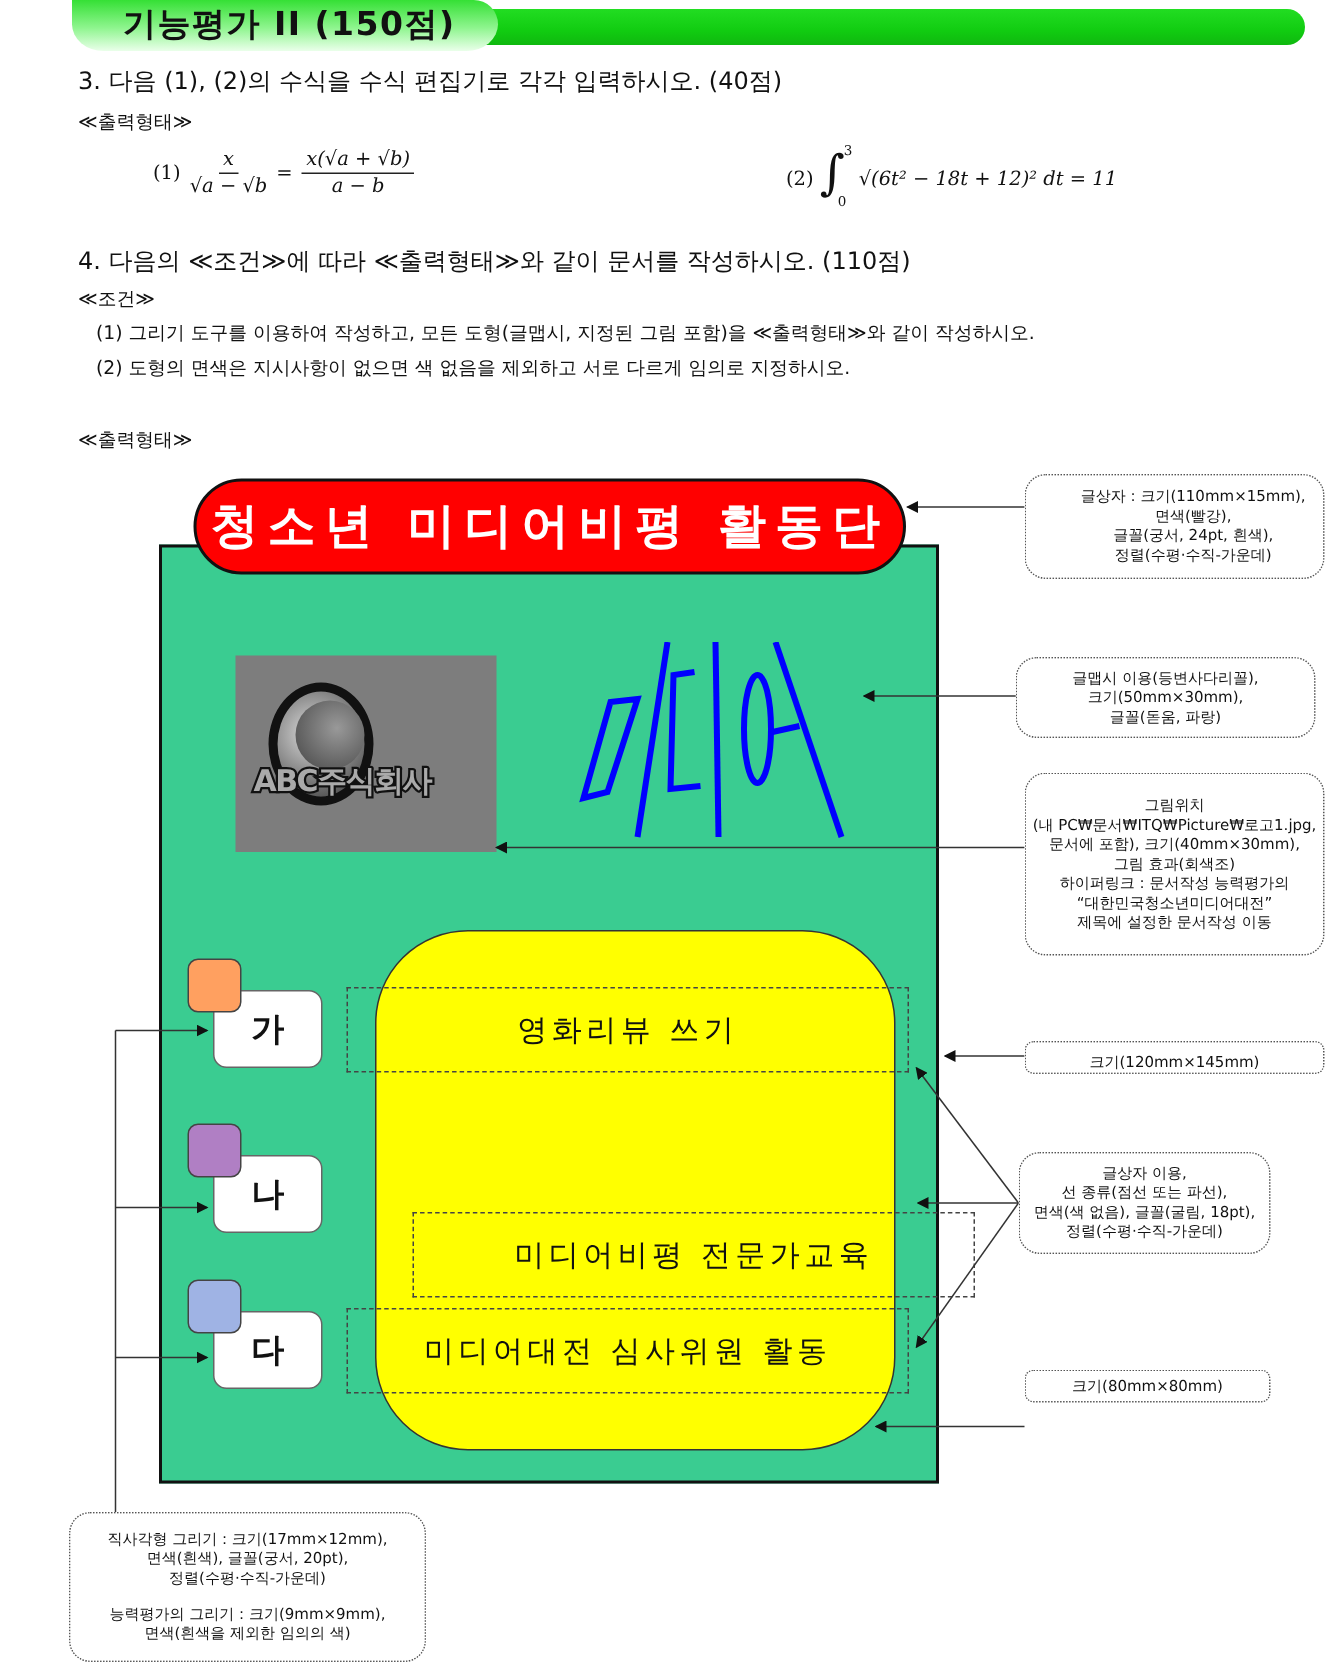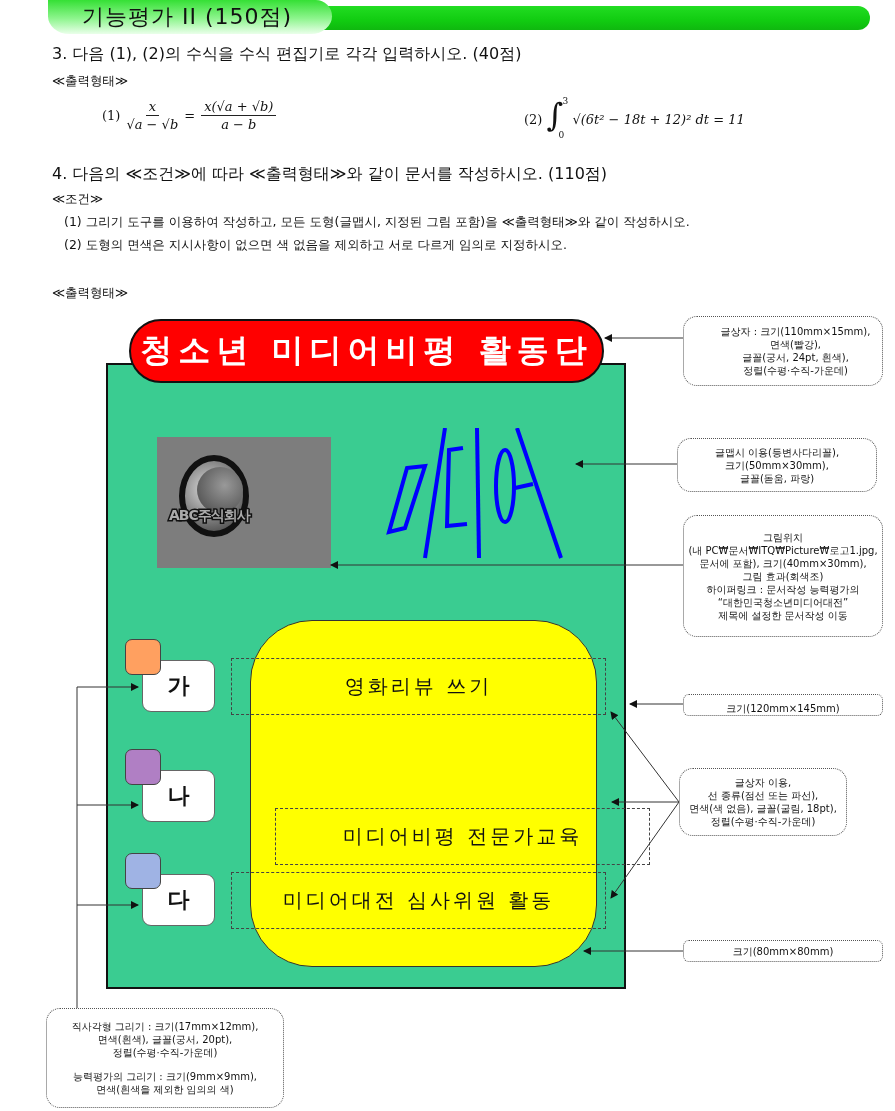--- a/index.html
+++ b/index.html
@@ -6,38 +6,38 @@
   body { width:895px; height:1111px; position:relative; overflow:hidden;
          font-family:"DejaVu Serif", "Liberation Serif", serif; color:#111; }
   .abs { position:absolute; }
 
   
   .hdr-bar { left:50px; top:6px; width:820px; height:24px; border-radius:12px;
              background:linear-gradient(to bottom,#22dd22,#11cc11 60%,#0fb80f); }
   .hdr-pill { left:48px; top:0; width:284px; height:34px; border-radius:0 0 26px 26px / 0 0 22px 22px;
               background:linear-gradient(to bottom,#35e035 0%,#8ff58f 55%,#eaffea 100%);
               border-top-right-radius:20px; }
-  .hdr-title { left:82px; top:0; font-family:"DejaVu Sans","Liberation Sans",sans-serif; font-weight:normal;
+  .hdr-title { left:82px; top:0; font-family:"DejaVu Sans","Liberation Sans",sans-serif; font-weight:bold;
                font-size:22px; color:#111; letter-spacing:1px; line-height:34px; }
 
   .q-title { font-family:"DejaVu Sans","Liberation Sans",sans-serif; font-size:16px; font-weight:normal; }
   .small { font-family:"DejaVu Sans","Liberation Sans",sans-serif; font-size:12.5px; }
   .math { font-family:"DejaVu Serif","Liberation Serif",serif; font-style:italic; font-size:13px; }
   .frac { display:inline-flex; flex-direction:column; align-items:center; vertical-align:middle; }
   .frac .num { border-bottom:1px solid #222; padding:0 3px 1px; }
   .frac .den { padding-top:1px; }
 
   
   .green { left:106px; top:363px; width:520px; height:626px; background:#3acc91; border:2px solid #111; box-sizing:border-box; }
   .title-box { left:129px; top:319px; width:475px; height:64px; background:#ff0000; border:2px solid #111;
                border-radius:32px; box-sizing:border-box; color:#fff; font-family:"DejaVu Serif","Liberation Serif",serif;
                font-weight:bold; font-size:32px; letter-spacing:6px; display:flex; align-items:center; justify-content:center; }
   .logo { left:157px; top:437px; width:174px; height:131px; background:#7d7d7d; overflow:hidden; }
   .logo-text { position:absolute; left:12px; top:70px; font-family:"DejaVu Sans","Liberation Sans",sans-serif; font-weight:bold;
-               font-size:14px; color:#aaa; -webkit-text-stroke:3px #111; paint-order:stroke fill; letter-spacing:-1px; }
+               font-size:20px; color:#aaa; -webkit-text-stroke:3px #111; paint-order:stroke fill; letter-spacing:-1px; }
   .logo-swirl { position:absolute; left:22px; top:18px; width:58px; height:70px; border-radius:50%;
                 border:6px solid #111; background:radial-gradient(circle at 40% 40%,#ddd 0%,#888 50%,#333 100%); }
   .logo-swirl2 { position:absolute; left:40px; top:30px; width:46px; height:46px; border-radius:50%;
                  background:radial-gradient(circle at 60% 40%,#999,#444); }
   .wordart { left:385px; top:428px; width:180px; height:135px; }
 
   .yellow { left:250px; top:620px; width:347px; height:347px; background:#ffff00; border:1.5px solid #333;
             border-radius:62px; box-sizing:border-box; }
   .dash-box { left:231px; top:0; width:375px; height:57px; border:1px dashed #444; box-sizing:border-box;
               display:flex; align-items:center; justify-content:center;
@@ -181,21 +181,21 @@
   <span>크기(120mm×145mm)</span>
 </div>
 
 <div class="abs note" style="left:679px; top:768px; width:168px; height:68px;">
   <span>글상자 이용,</span>
   <span>선 종류(점선 또는 파선),</span>
   <span>면색(색 없음), 글꼴(굴림, 18pt),</span>
   <span>정렬(수평·수직-가운데)</span>
 </div>
 
-<div class="abs note" style="left:683px; top:940px; width:200px; height:22px; border-radius:6px;">
+<div class="abs note" style="left:683px; top:913px; width:164px; height:22px; border-radius:6px;">
   <span>크기(80mm×80mm)</span>
 </div>
 
 <div class="abs note" style="left:46px; top:1008px; width:238px; height:100px;">
   <span>직사각형 그리기 : 크기(17mm×12mm),</span>
   <span>면색(흰색), 글꼴(궁서, 20pt),</span>
   <span>정렬(수평·수직-가운데)</span>
   <span style="height:11px;"></span>
   <span>능력평가의 그리기 : 크기(9mm×9mm),</span>
   <span>면색(흰색을 제외한 임의의 색)</span>

